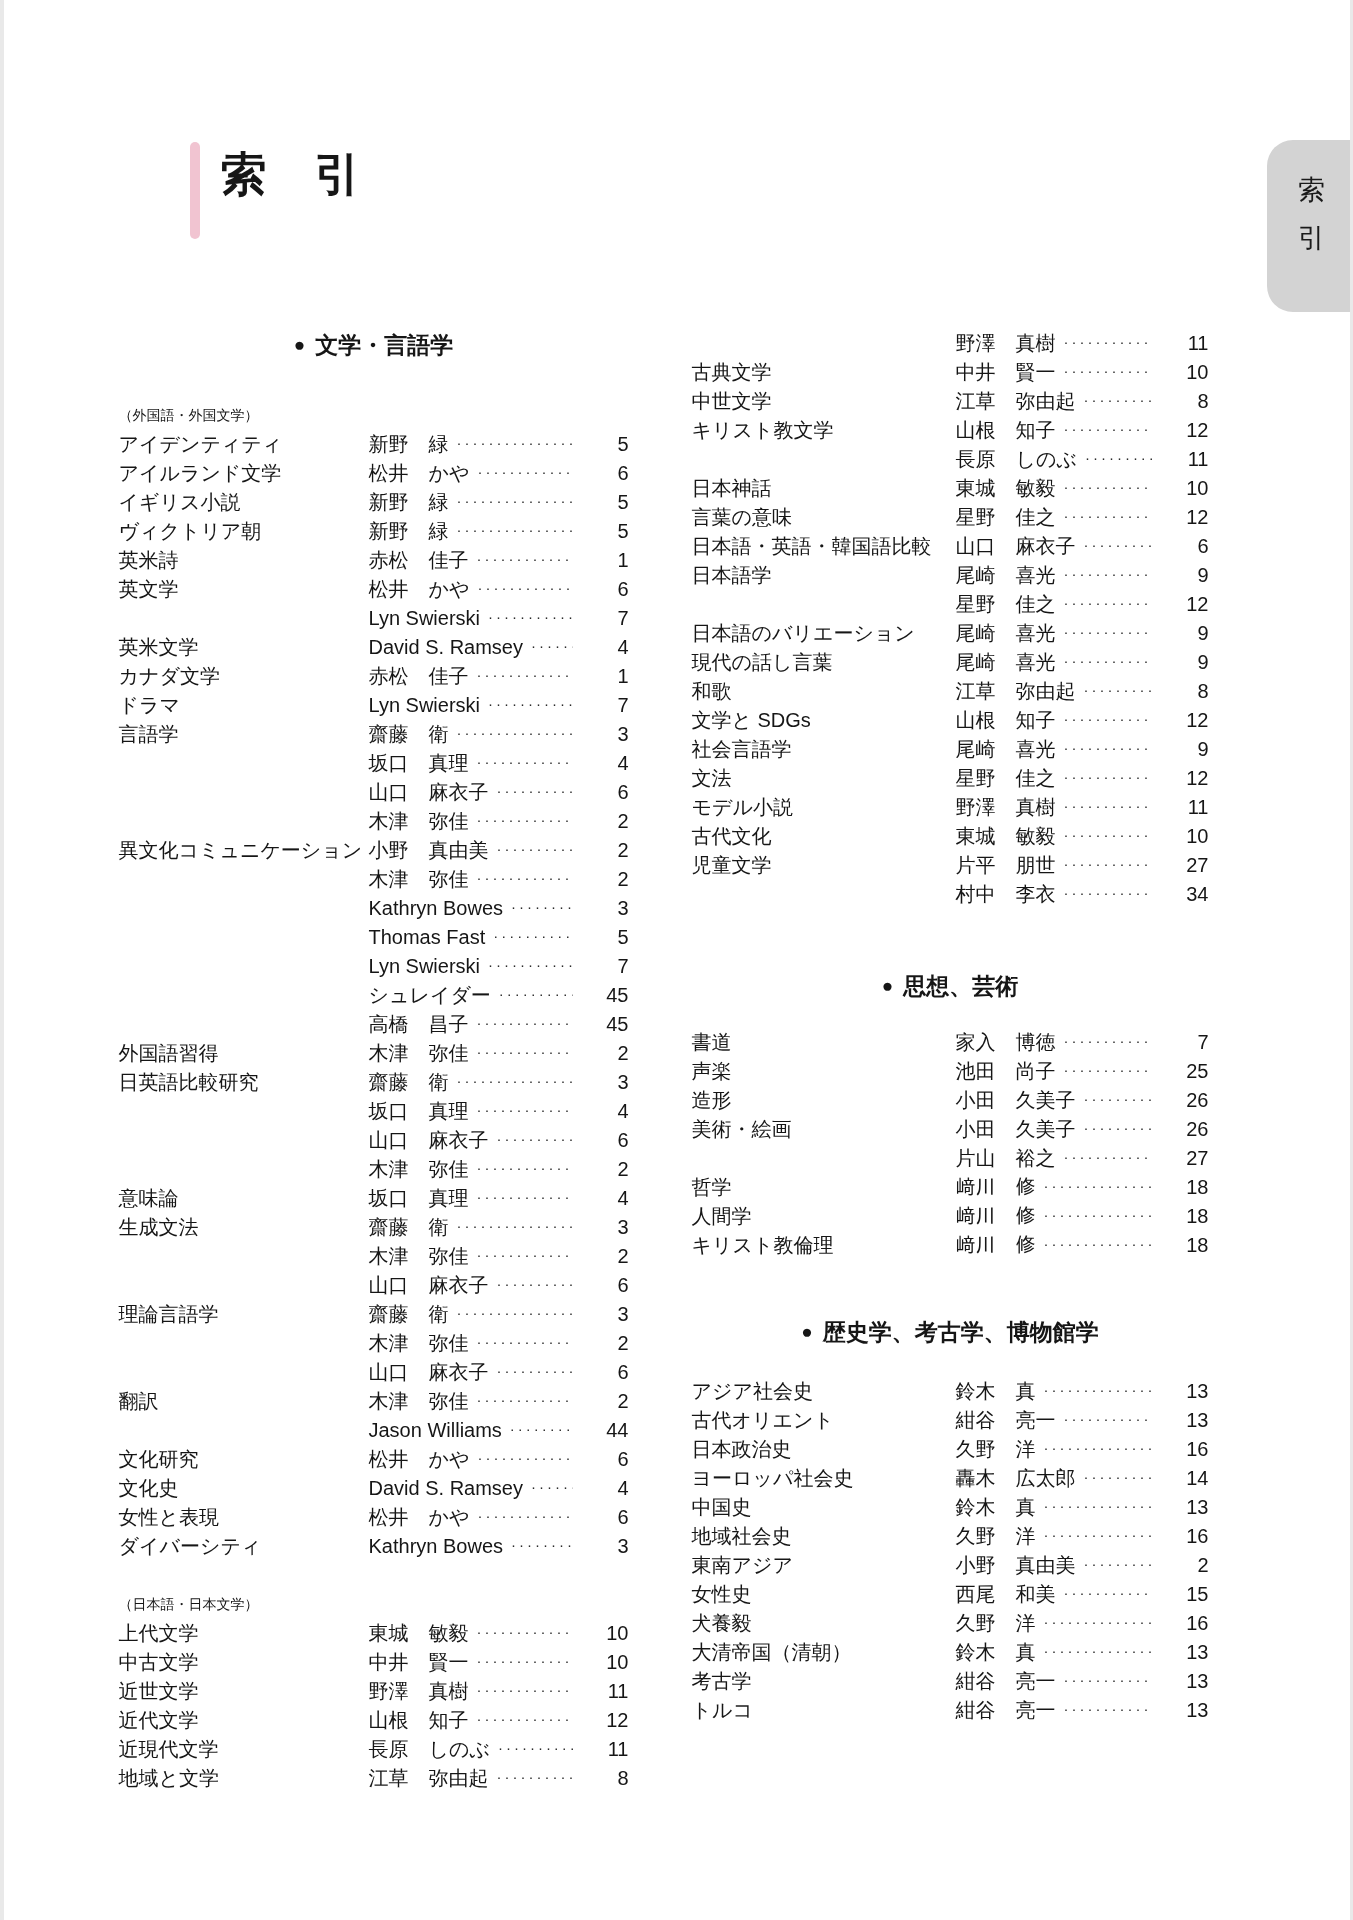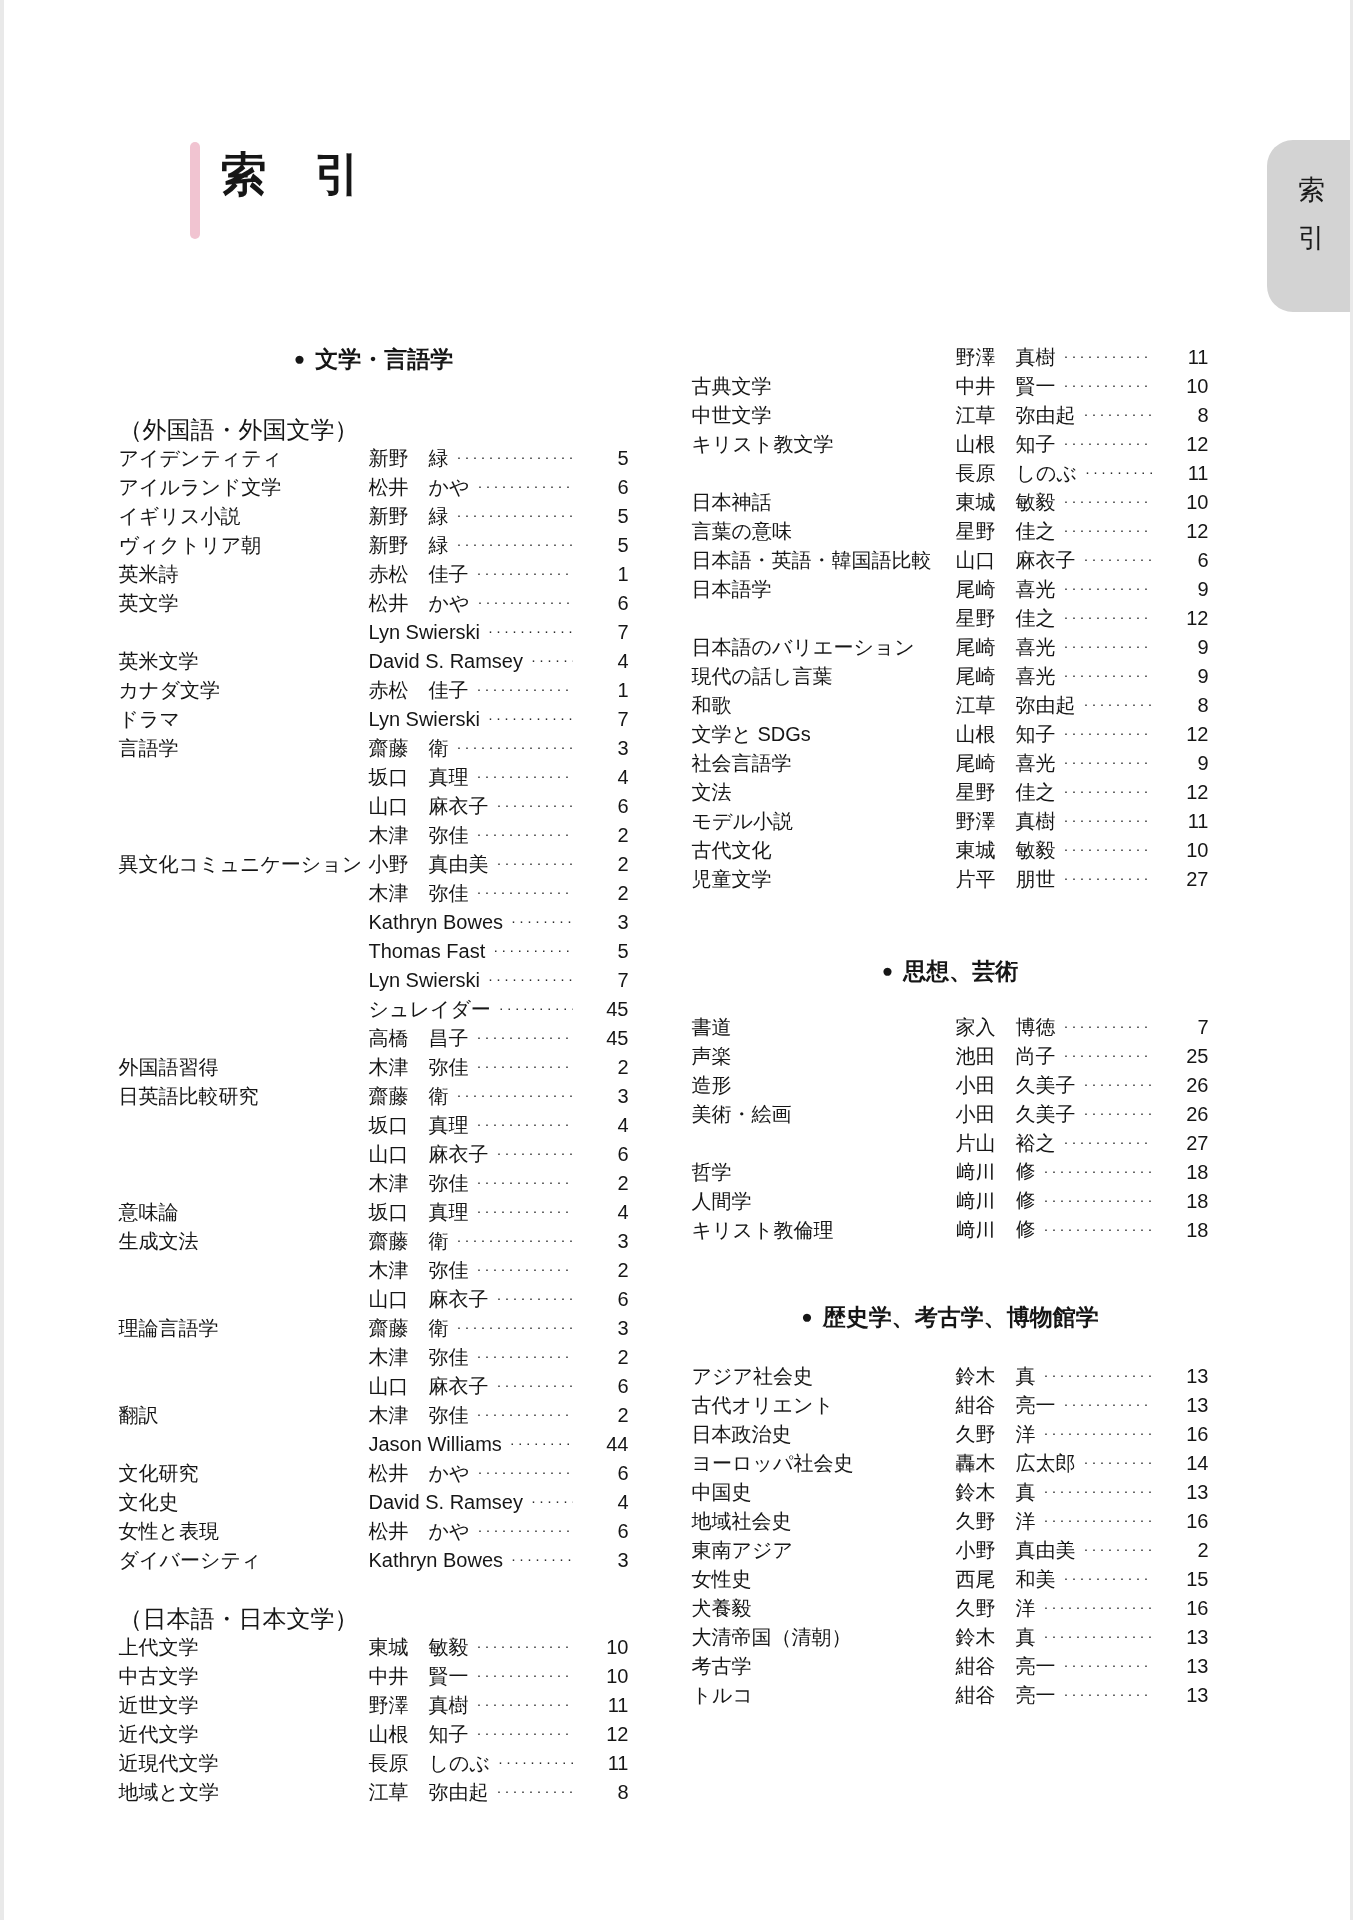--- a/index.html
+++ b/index.html
@@ -9,26 +9,26 @@
     font-family:Liberation Sans, sans-serif;color:#161616;
   }
   
   .accent-bar{position:absolute;left:186px;top:142px;width:10px;height:97px;background:#f1c4d1;border-radius:5px;}
   .page-title{position:absolute;left:217px;top:144px;font-size:46px;font-weight:bold;letter-spacing:1px;}
   
   .side-tab{position:absolute;left:1263px;top:140px;width:100px;height:172px;background:#d3d3d3;border-radius:26px 0 0 26px;}
   .side-tab .tab-line{width:90px;text-align:center;font-size:27px;line-height:48px;color:#1a1a1a;}
   .side-tab .tab-inner{padding-top:26px;}
   
-  .col{position:absolute;margin-top:14px;}
+  .col{position:absolute;}
   .col-left{left:115px;top:330px;width:510px;}
   .col-right{left:688px;top:329px;width:517px;}
   .section-header{font-weight:bold;font-size:23px;line-height:29px;text-align:center;white-space:nowrap;}
   .section-header .bullet{font-size:19px;margin-right:10px;vertical-align:2px;}
-  .group-heading{font-size:24px;line-height:29px;margin-top:41px;white-space:nowrap;}
+  .group-heading{font-size:14px;line-height:29px;margin-top:41px;white-space:nowrap;}
   .group-heading.second{margin-top:29px;}
   .rows{display:block;}
   .row{display:flex;align-items:baseline;font-size:20px;line-height:29px;height:29px;white-space:nowrap;}
   .row .term{flex:none;width:250px;overflow:visible;}
   .col-right .row .term{width:264px;}
   .row .name{flex:none;}
   .row .leader{flex:1 1 auto;overflow:hidden;margin:0 10px 0 8px;font-size:15px;letter-spacing:3px;color:#2b2b2b;position:relative;top:-3px;}
   .row .leader::before{content:"································································································";}
   .row .page-num{flex:none;width:46px;text-align:right;}
   .sec2-header{margin-top:62px;}
@@ -513,20 +513,26 @@
           <span class="page-num">10</span>
         </div>
 
         <div class="row">
           <span class="term">児童文学</span>
           <span class="name">片平　朋世</span>
           <span class="leader"></span>
           <span class="page-num">27</span>
         </div>
 
+        <div class="row">
+          <span class="term"></span>
+          <span class="name">村中　李衣</span>
+          <span class="leader"></span>
+          <span class="page-num">34</span>
+        </div>
       </div>
 
     <div class="section-header sec2-header">
       <span class="bullet">●</span><span>思想、芸術</span>
     </div>
 
     <div class="rows sec2-rows">
 
         <div class="row">
           <span class="term">書道</span>

